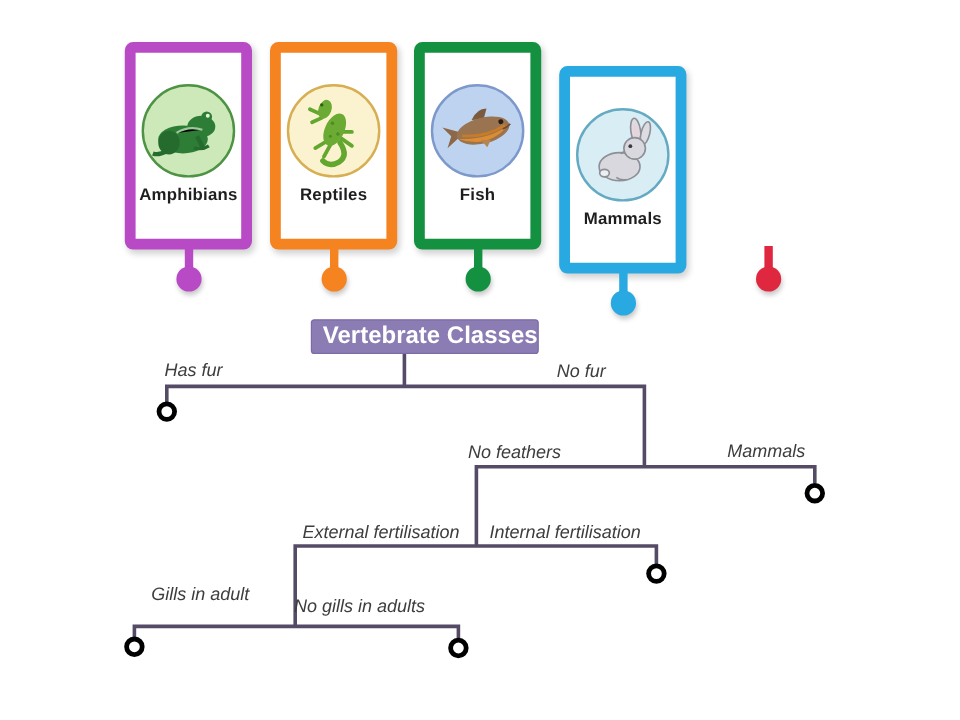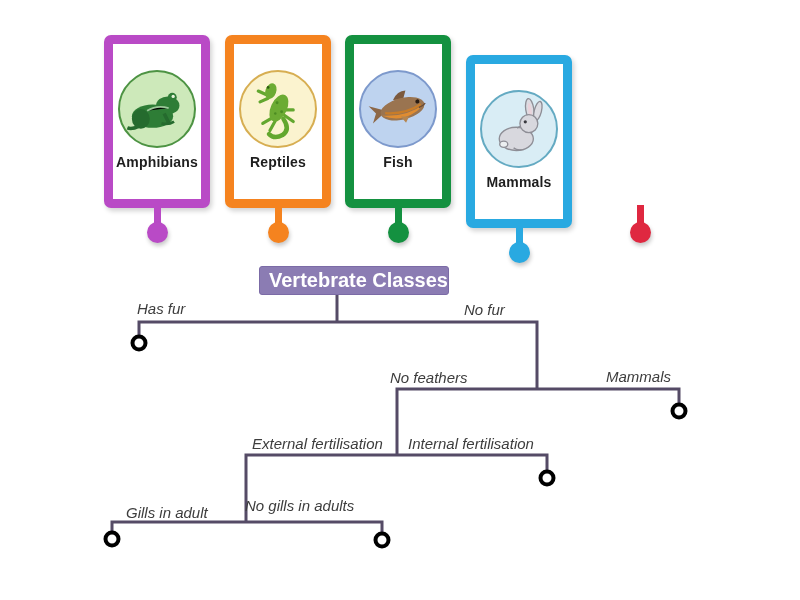--- a/index.html
+++ b/index.html
@@ -145,16 +145,16 @@
   </svg>
 
   <div class="root-box" style="--rootbg: #8b7cb3;">Vertebrate Classes</div>
 
   <div class="branch-label" style="left:137px;top:300px">Has fur</div>
   <div class="branch-label" style="left:464px;top:301px">No fur</div>
   <div class="branch-label" style="left:390px;top:369px">No feathers</div>
   <div class="branch-label" style="left:606px;top:368px">Mammals</div>
   <div class="branch-label" style="left:252px;top:435px">External fertilisation</div>
   <div class="branch-label" style="left:408px;top:435px">Internal fertilisation</div>
-  <div class="branch-label" style="left:126px;top:504px">Gills in adult</div>
+  <div class="branch-label" style="left:126px;top:487px">Gills in adult</div>
   <div class="branch-label" style="left:245px;top:497px">No gills in adults</div>
 
 </div>
 
 </body></html>

